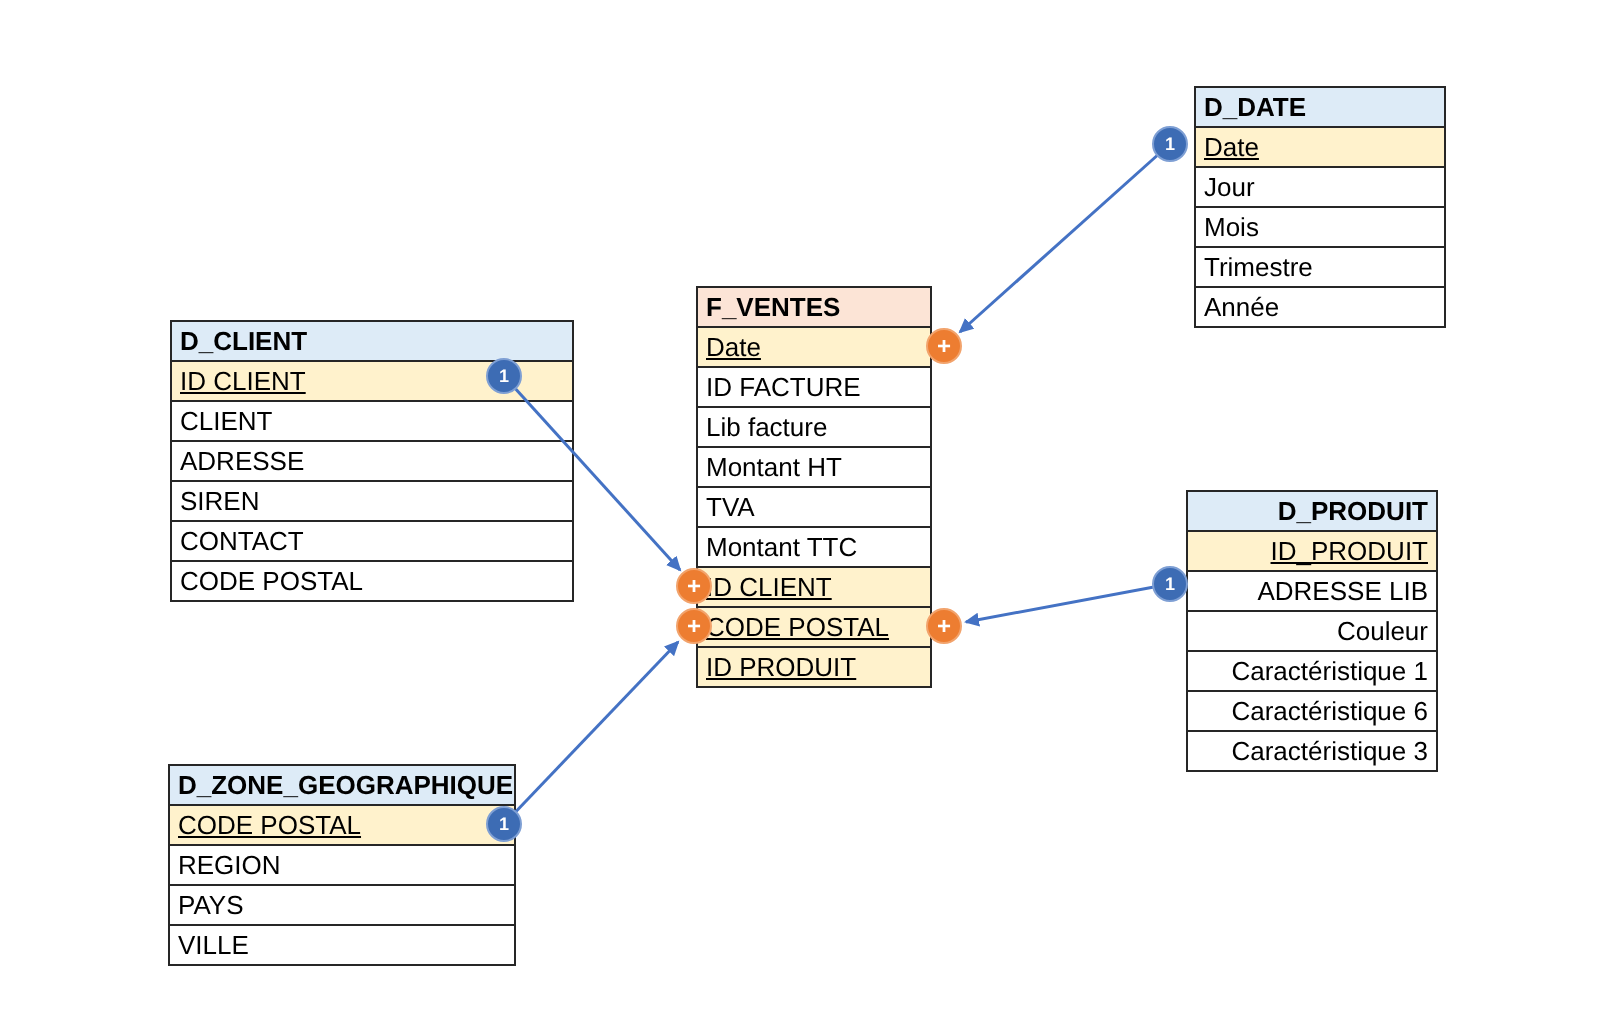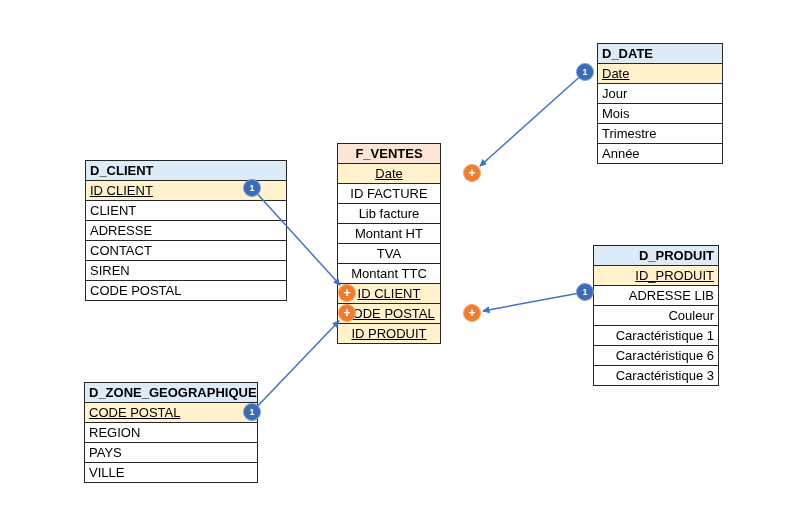--- a/index.html
+++ b/index.html
@@ -86,25 +86,25 @@
       <div class="trow">Jour</div>
       <div class="trow">Mois</div>
       <div class="trow">Trimestre</div>
       <div class="trow">Année</div>
     </div>
     <div class="table" style="left: 85px; top: 160px; width: 202px;">
       <div class="thead">D_CLIENT</div>
       <div class="trow key">ID CLIENT</div>
       <div class="trow">CLIENT</div>
       <div class="trow">ADRESSE</div>
+      <div class="trow">SIREN</div>
       <div class="trow">CONTACT</div>
-      <div class="trow">SIREN</div>
       <div class="trow">CODE POSTAL</div>
     </div>
-    <div class="table fact" style="left: 337px; top: 143px; width: 104px; text-align: center;">
+    <div class="table fact" style="left: 348px; top: 143px; width: 118px;">
       <div class="thead">F_VENTES</div>
       <div class="trow key">Date</div>
       <div class="trow">ID FACTURE</div>
       <div class="trow">Lib facture</div>
       <div class="trow">Montant HT</div>
       <div class="trow">TVA</div>
       <div class="trow">Montant TTC</div>
       <div class="trow key">ID CLIENT</div>
       <div class="trow key">CODE POSTAL</div>
       <div class="trow key">ID PRODUIT</div>

